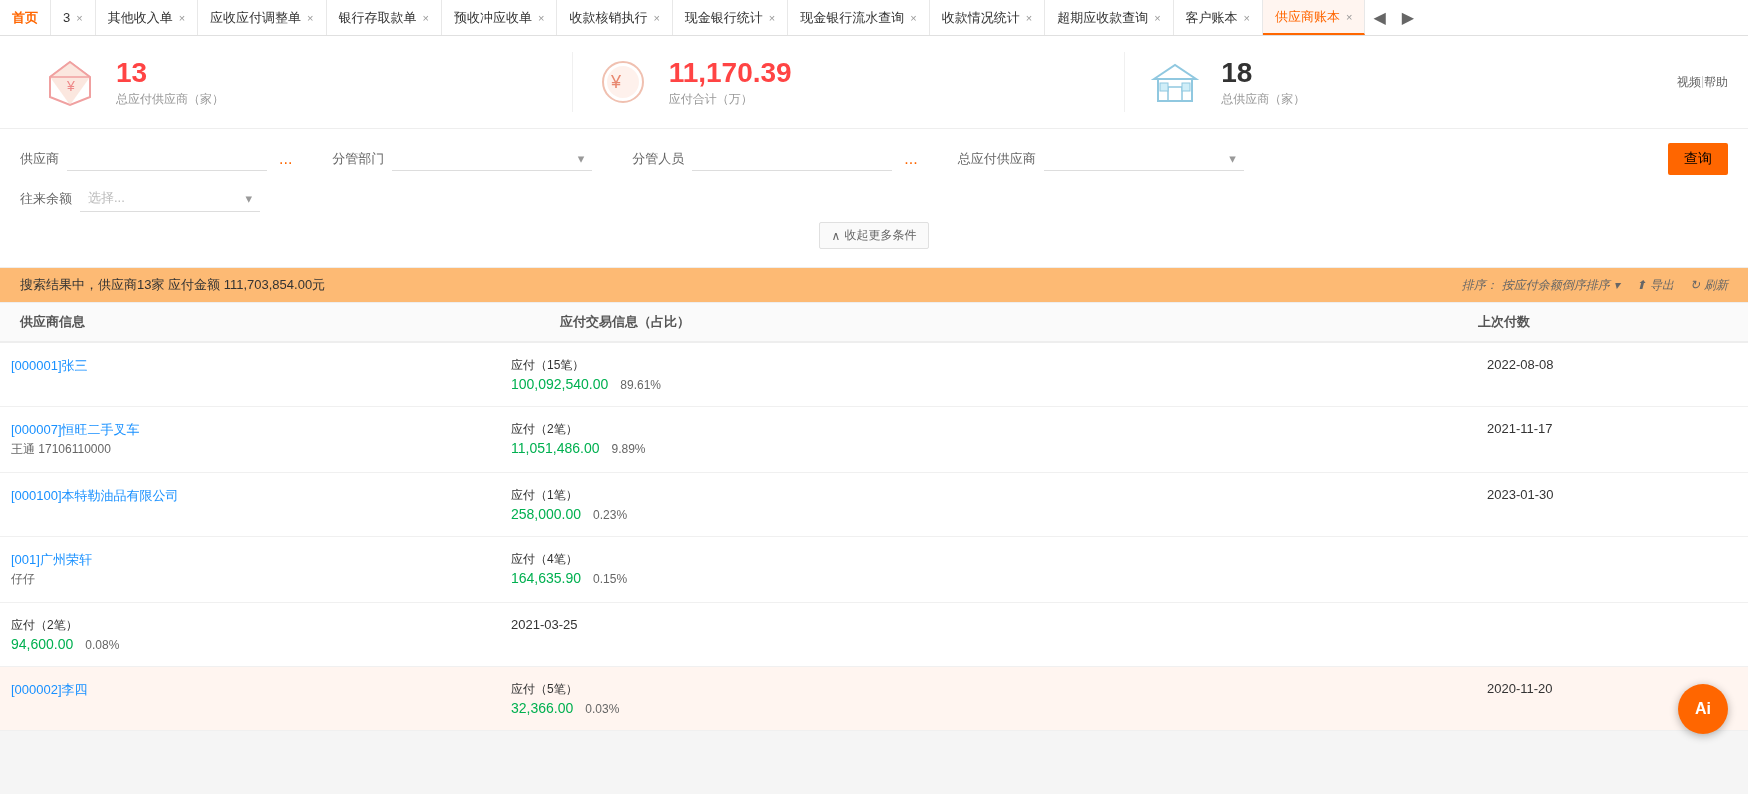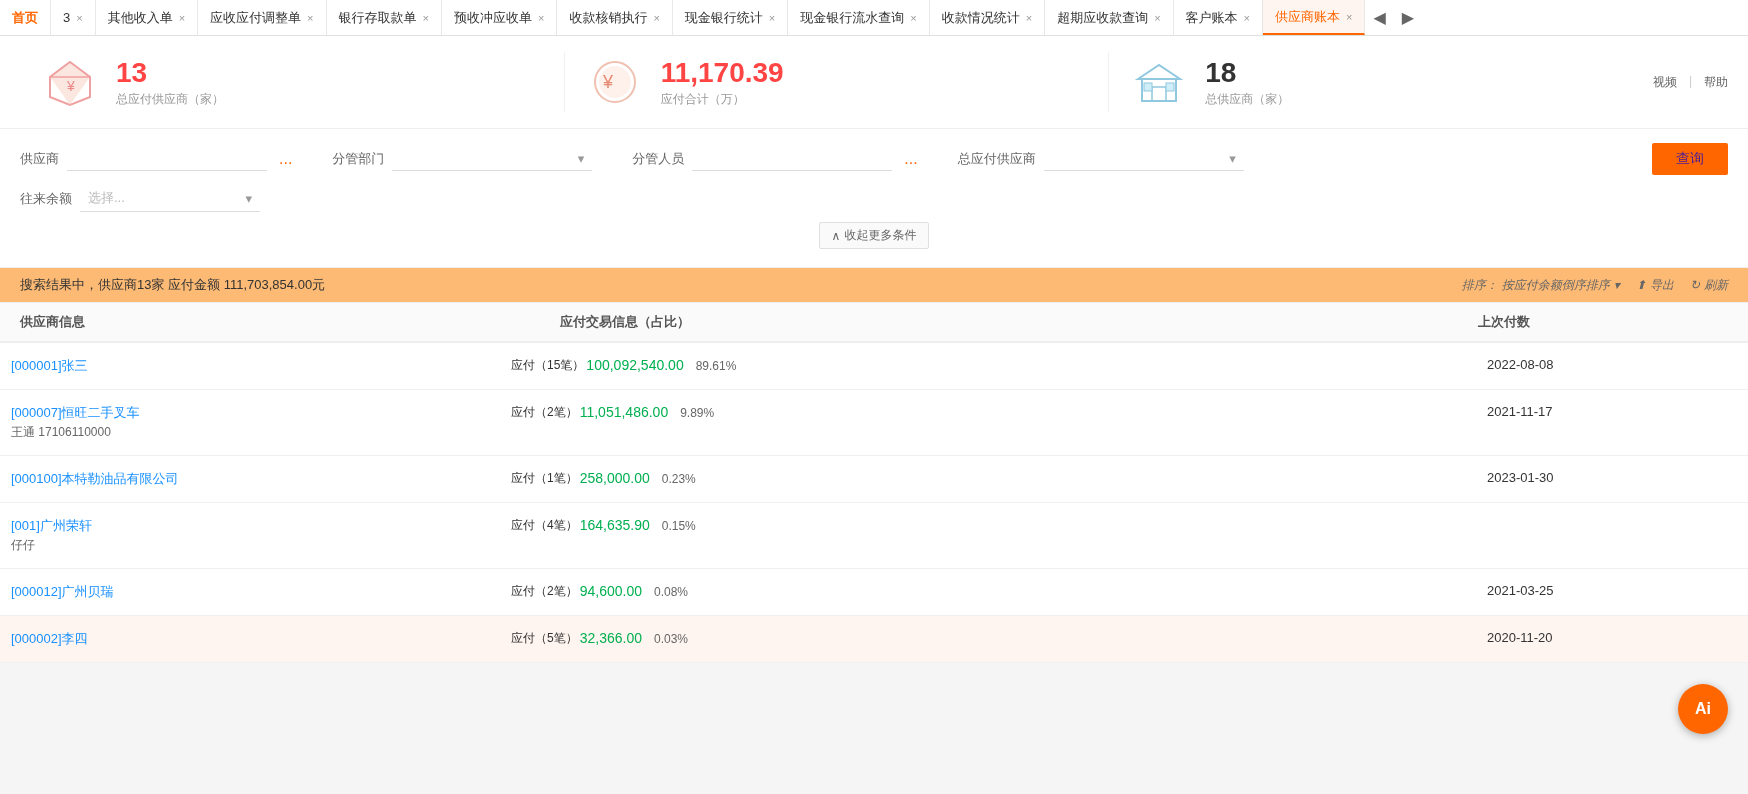--- a/index.html
+++ b/index.html
@@ -27,21 +27,21 @@
     }
     .summary-item {
       display: flex; align-items: center; flex: 1; padding: 0 20px;
       border-right: 1px solid #f0f0f0;
     }
     .summary-item:last-child { border-right: none; }
     .summary-icon { width: 60px; height: 60px; display: flex; align-items: center; justify-content: center; margin-right: 16px; }
     .summary-icon svg { width: 50px; height: 50px; }
     .summary-content .value { font-size: 28px; font-weight: bold; color: #ff4444; line-height: 1.2; }
     .summary-content .label { font-size: 12px; color: #999; margin-top: 2px; }
-    .top-right-links { margin-left: auto; display: flex; align-items: flex-start; font-size: 12px; color: #666; gap: 12px; }
+    .top-right-links { margin-left: auto; display: flex; align-items: flex-start; font-size: 12px; color: #666; }
     .top-right-links span { cursor: pointer; }
     .top-right-links .divider { color: #ccc; }
 
     
     .filter-bar {
       background: #fff; padding: 14px 20px 8px; border-bottom: 1px solid #eee;
     }
     .filter-row { display: flex; align-items: center; margin-bottom: 10px; gap: 20px; }
     .filter-item { display: flex; align-items: center; gap: 8px; }
     .filter-label { color: #666; font-size: 13px; white-space: nowrap; }
@@ -50,21 +50,21 @@
       font-size: 13px; color: #333; outline: none; background: transparent;
     }
     .filter-select {
       display: flex; align-items: center; border: none; border-bottom: 1px solid #ddd;
       padding: 4px 8px; min-width: 180px; cursor: pointer; background: transparent;
     }
     .filter-select .placeholder { color: #bbb; flex: 1; }
     .filter-select .arrow { color: #999; margin-left: 8px; }
     .filter-input-dots { color: #ff6600; font-size: 16px; margin-left: 4px; cursor: pointer; }
     .query-btn {
-      background: #ff6600; color: #4c1d95; border: none; padding: 7px 24px;
+      background: #ff6600; color: #000000; border: none; padding: 7px 16px;
       font-size: 14px; cursor: pointer; border-radius: 2px; margin-left: auto;
     }
     .collapse-btn {
       display: flex; align-items: center; justify-content: center;
       color: #666; font-size: 12px; cursor: pointer; padding: 4px 12px;
       border: 1px solid #e0e0e0; background: #fafafa; border-radius: 2px;
       margin: 0 auto 10px; width: fit-content;
     }
     .collapse-btn .chevron { margin-right: 4px; }
 
@@ -87,21 +87,21 @@
       gap: 40px;
     }
     .table-row {
       display: grid; grid-template-columns: 500px 1fr 250px;
       padding: 14px 11px; border-bottom: 1px solid #f0f0f0;
       align-items: start;
     }
     .table-row.highlighted { background: #fff5f0; }
     .supplier-link { color: #1890ff; text-decoration: none; cursor: pointer; font-size: 13px; }
     .supplier-sub { color: #666; font-size: 12px; margin-top: 2px; }
-    .transaction-info { display: flex; flex-direction: row; gap: 2px; }
+    .transaction-info { display: flex; flex-direction: column; gap: 2px; }
     .transaction-label { font-size: 12px; color: #333; }
     .transaction-row { display: flex; align-items: baseline; gap: 12px; }
     .transaction-amount { color: #00b050; font-size: 14px; font-weight: 500; }
     .transaction-percent { color: #666; font-size: 12px; }
     .last-payment { color: #333; font-size: 13px; }
   </style>
 </head>
 <body>
 
 <div class="top-nav">
@@ -347,23 +347,20 @@
       <span class="transaction-label">应付（4笔）</span>
       <div class="transaction-row">
         <span class="transaction-amount">164,635.90</span>
         <span class="transaction-percent">0.15%</span>
       </div>
     </div>
     <div class="last-payment"></div>
   </div>
 
   <div class="table-row">
-    <div>
-      <a class="supplier-link">[000012]广州贝瑞</a>
-    </div>
     <div class="transaction-info">
       <span class="transaction-label">应付（2笔）</span>
       <div class="transaction-row">
         <span class="transaction-amount">94,600.00</span>
         <span class="transaction-percent">0.08%</span>
       </div>
     </div>
     <div class="last-payment">2021-03-25</div>
   </div>
 

